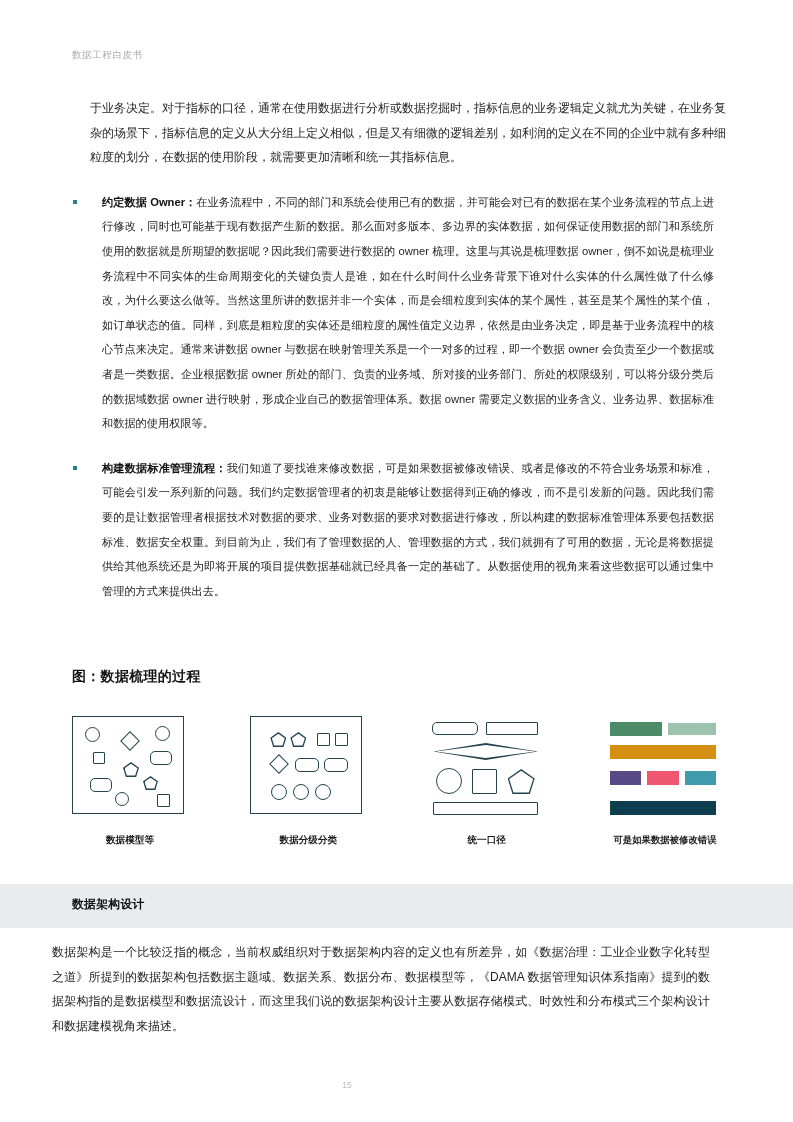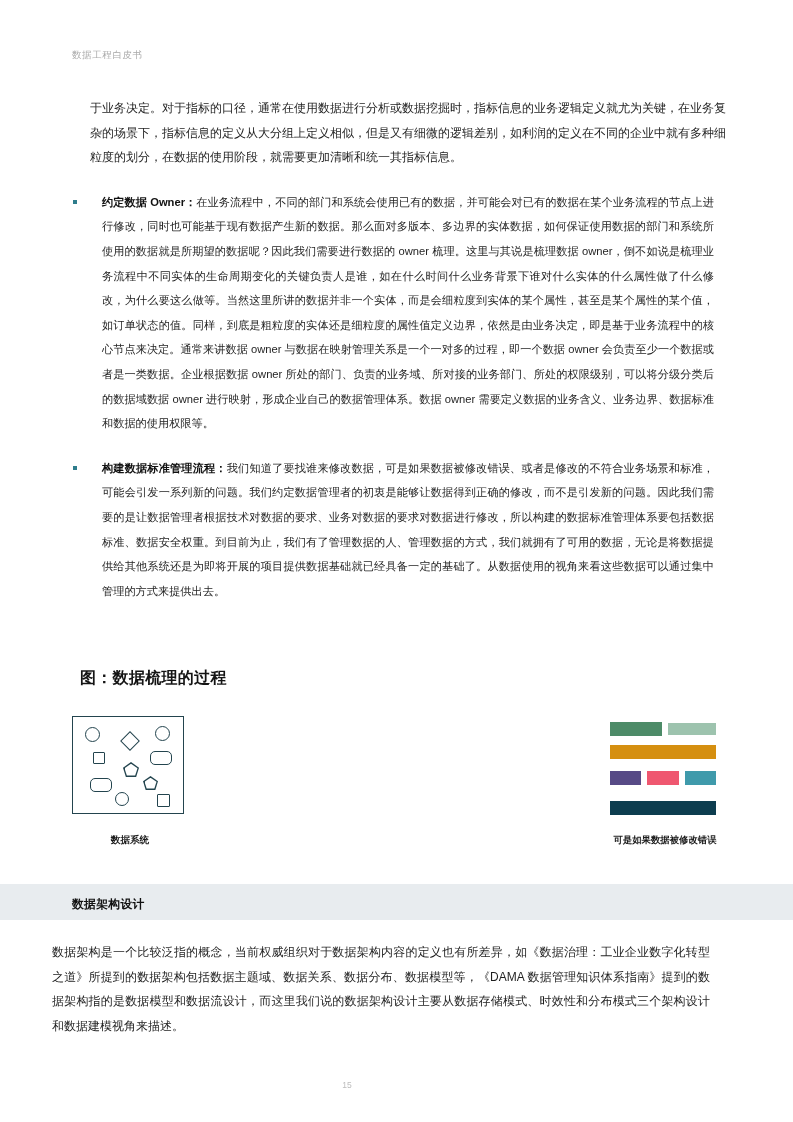--- a/index.html
+++ b/index.html
@@ -48,22 +48,22 @@
     font-size:11.2px;
     line-height:24.6px;
     color:#1f1f1f;
     text-align:justify;
     text-justify:inter-ideograph;
   }
   .btext b{font-weight:bold;color:#111;}
 
   
   .figure-caption{
-    position:absolute;left:80px;top:668px;
-    font-size:16px;font-weight:bold;color:#141414;
+    position:absolute;left:72px;top:668px;
+    font-size:14px;font-weight:bold;color:#141414;
     letter-spacing:.3px;
   }
   .figure{
     position:absolute;left:70px;top:716px;width:655px;height:140px;
     display:flex;justify-content:space-between;align-items:flex-start;
   }
   .panel{
     width:120px;display:flex;flex-direction:column;align-items:center;
   }
   .panel-art{
@@ -112,21 +112,21 @@
   
   .fs{position:absolute;}
   .fs.circle{border-radius:50%;}
   .fs.rrect{border-radius:6px;}
   .fs.bar{border-radius:0;}
   .fs.penta{clip-path:polygon(50% 0,100% 38%,82% 100%,18% 100%,0 38%);}
   .fs.wdia{clip-path:polygon(50% 0,100% 50%,50% 100%,0 50%);}
 
   
   .section-band{
-    position:absolute;left:0;top:884px;width:793px;height:36px;
+    position:absolute;left:0;top:884px;width:793px;height:44px;
     background:#e8ecef;
   }
   .section-band .title{
     position:absolute;left:72px;top:13px;
     font-size:11.8px;font-weight:bold;color:#111;letter-spacing:.3px;
   }
 
   
   .closing{
     position:absolute;left:52px;top:940px;width:658px;
@@ -172,24 +172,52 @@
         <div class="sh circle" style="left:84px;top:10px;width:15px;height:15px;"></div>
         <div class="diamond-o" style="left:52px;top:18px;width:14px;height:14px;"></div>
         <div class="sh sq" style="left:22px;top:36px;width:12px;height:12px;"></div>
         <div class="sh rrect" style="left:79px;top:35px;width:22px;height:14px;"></div>
         <div class="penta-o" style="left:52px;top:46px;width:16px;height:15px;"></div>
         <div class="penta-o" style="left:72px;top:60px;width:15px;height:14px;"></div>
         <div class="sh rrect" style="left:19px;top:62px;width:22px;height:14px;"></div>
         <div class="sh circle" style="left:44px;top:76px;width:14px;height:14px;"></div>
         <div class="sh sq" style="left:86px;top:78px;width:13px;height:13px;"></div>
       </div>
-      <div class="panel-label">数据系统</div>
-    </div>
-
-
+      <div class="panel-label">数据模型等</div>
+    </div>
+
+    <div class="panel">
+      <div class="panel-art">
+        <div class="boxframe"></div>
+        <div class="penta-o" style="left:21px;top:16px;width:16px;height:15px;"></div>
+        <div class="penta-o" style="left:41px;top:16px;width:16px;height:15px;"></div>
+        <div class="sh sq" style="left:68px;top:17px;width:13px;height:13px;"></div>
+        <div class="sh sq" style="left:86px;top:17px;width:13px;height:13px;"></div>
+        <div class="diamond-o" style="left:23px;top:41px;width:14px;height:14px;"></div>
+        <div class="sh rrect" style="left:46px;top:42px;width:24px;height:14px;"></div>
+        <div class="sh rrect" style="left:75px;top:42px;width:24px;height:14px;"></div>
+        <div class="sh circle" style="left:22px;top:68px;width:16px;height:16px;"></div>
+        <div class="sh circle" style="left:44px;top:68px;width:16px;height:16px;"></div>
+        <div class="sh circle" style="left:66px;top:68px;width:16px;height:16px;"></div>
+      </div>
+      <div class="panel-label">数据分级分类</div>
+    </div>
+
+    <div class="panel">
+      <div class="panel-art">
+        <div class="sh rrect" style="left:4px;top:6px;width:46px;height:13px;"></div>
+        <div class="sh sq" style="left:58px;top:6px;width:52px;height:13px;"></div>
+        <div class="wdiamond-o" style="left:6px;top:27px;width:104px;height:17px;"></div>
+        <div class="sh circle" style="left:8px;top:52px;width:26px;height:26px;"></div>
+        <div class="sh sq" style="left:44px;top:53px;width:25px;height:25px;"></div>
+        <div class="penta-o" style="left:80px;top:53px;width:27px;height:25px;"></div>
+        <div class="sh sq" style="left:5px;top:86px;width:105px;height:13px;"></div>
+      </div>
+      <div class="panel-label">统一口径</div>
+    </div>
 
 
     <div class="panel">
       <div class="panel-art">
         <div class="fs bar" style="left:4px;top:6px;width:52px;height:14px;background:#4d8b68;"></div>
         <div class="fs bar" style="left:62px;top:7px;width:48px;height:12px;background:#9dc3ae;"></div>
         <div class="fs bar" style="left:4px;top:29px;width:106px;height:14px;background:#d58f10;"></div>
         <div class="fs bar" style="left:4px;top:55px;width:31px;height:14px;background:#574a86;"></div>
         <div class="fs bar" style="left:41px;top:55px;width:32px;height:14px;background:#ef5770;"></div>
         <div class="fs bar" style="left:79px;top:55px;width:31px;height:14px;background:#3f9aab;"></div>

